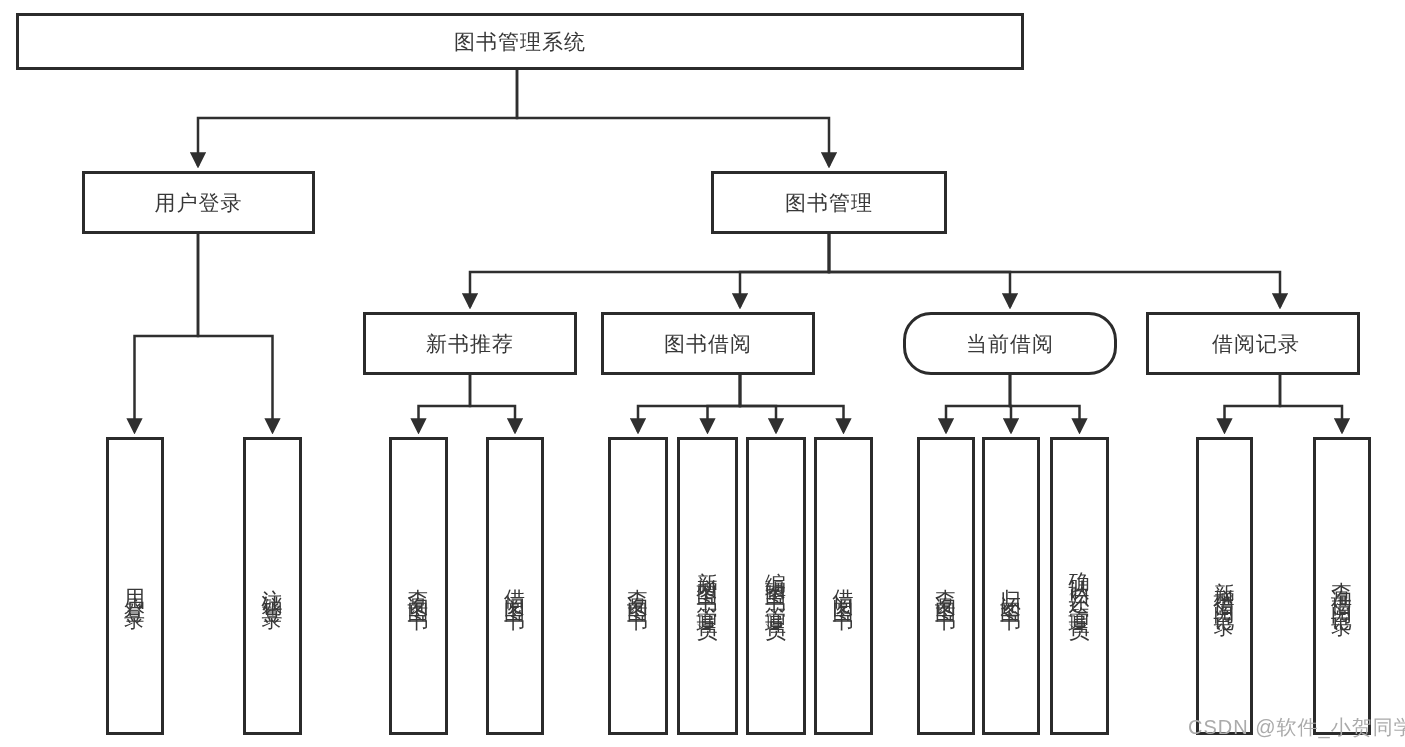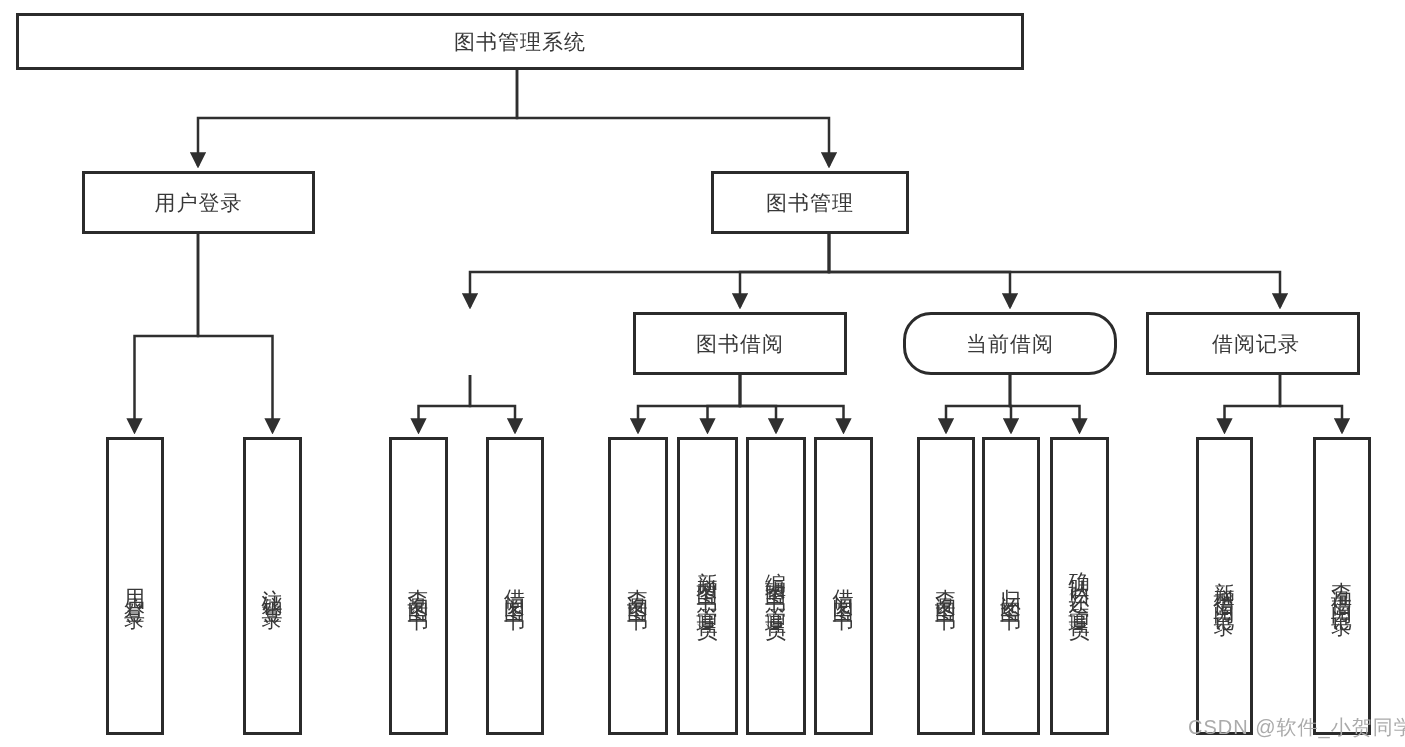--- a/index.html
+++ b/index.html
@@ -37,24 +37,24 @@
     text-orientation: mixed;
     font-size: 21px;
     letter-spacing: 7px;
     color: #383838;
     line-height: 1;
   }
   
   .root-box   { left: 16px;   top: 13px;  width: 1008px; height: 57px; }
   .lvl2       { top: 171px; height: 63px; }
   .box-user   { left: 82px;  width: 233px; }
-  .box-mgmt   { left: 711px; width: 198px; }
+  .box-mgmt   { left: 711px; width: 236px; }
   .lvl3       { top: 312px; height: 63px; width: 214px; }
   .box-rec    { left: 363px; }
-  .box-bor    { left: 633px; }
+  .box-bor    { left: 601px; }
   .box-cur    { left: 903px; border-radius: 28px; }
   .box-log    { left: 1146px; padding-left: 6px; }
   
   .leaf-user-login  { left: 106px;  width: 58px; }
   .leaf-logout      { left: 243px;  width: 59px; }
   .leaf-rec-query   { left: 389px;  width: 59px; }
   .leaf-rec-borrow  { left: 486px;  width: 58px; }
   .leaf-bor-query   { left: 608px;  width: 60px; }
   .leaf-bor-add     { left: 677px;  width: 61px; }
   .leaf-bor-edit    { left: 746px;  width: 60px; }
@@ -120,20 +120,23 @@
     <span>图书管理系统</span>
   </div>
 
   <div class="node lvl2 box-user">
     <span>用户登录</span>
   </div>
   <div class="node lvl2 box-mgmt">
     <span>图书管理</span>
   </div>
 
+  <div class="node lvl3 box-rec">
+    <span>新书推荐</span>
+  </div>
   <div class="node lvl3 box-bor">
     <span>图书借阅</span>
   </div>
   <div class="node lvl3 box-cur">
     <span>当前借阅</span>
   </div>
   <div class="node lvl3 box-log">
     <span>借阅记录</span>
   </div>
 

